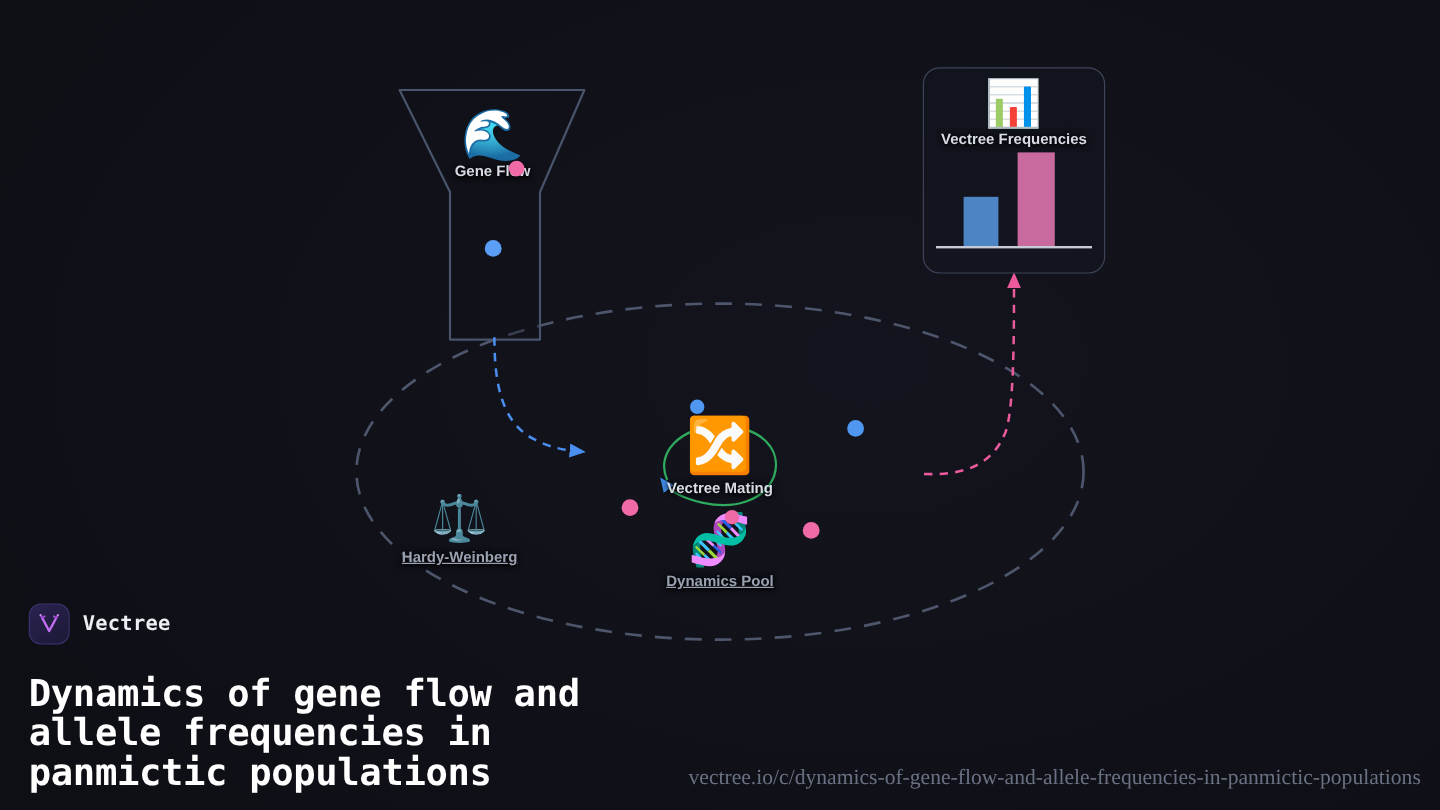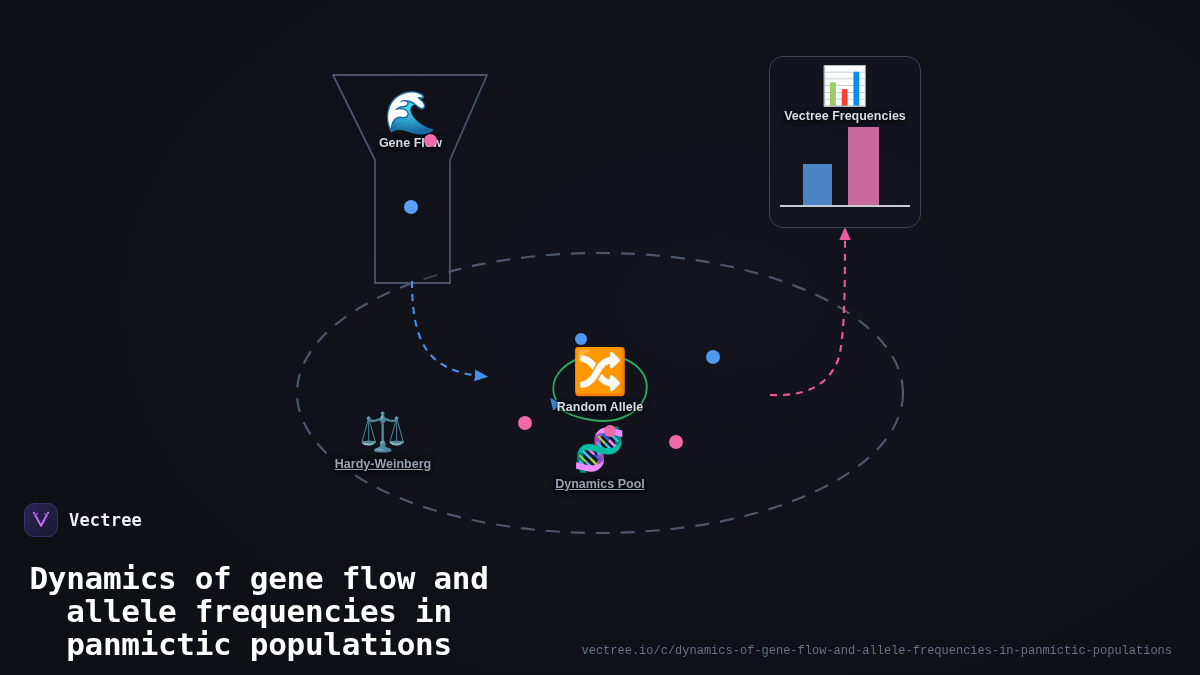--- a/index.html
+++ b/index.html
@@ -144,28 +144,27 @@
   }
   #headline {
     font-family: "DejaVu Sans Mono", monospace;
     font-size: 31px;
     font-weight: bold;
     line-height: 1.06;
     color: #ffffff;
     letter-spacing: -0.3px;
     max-width: 470px;
     margin: 0;
-    text-align: center;
   }
   #url-text {
     position: absolute;
-    right: 12px;
+    right: 0;
     bottom: 3px;
-    font-family: Liberation Mono, monospace;
-    font-size: 12px;
+    font-family: Liberation Serif, serif;
+    font-size: 18px;
     color: #6a7183;
     white-space: nowrap;
   }
 </style>
 </head>
 <body>
 
 <div id="stage">
 
   <svg id="canvas" viewBox="0 0 1200 675" xmlns="http://www.w3.org/2000/svg">
@@ -198,21 +197,21 @@
     <div class="node-label">Gene Flow</div>
   </div>
 
   <div class="node" id="hardy-weinberg-node" style="left:313px; top:404px; width:140px; height:76px;">
     <div class="node-emoji" style="font-size:38px;">⚖️</div>
     <div class="node-label dim">Hardy-Weinberg</div>
   </div>
 
   <div class="node" id="random-mating-node" style="left:540px; top:345px; width:120px; height:72px;">
     <div class="node-emoji" style="font-size:45px;">🔀</div>
-    <div class="node-label">Random Allele</div>
+    <div class="node-label">Vectree Mating</div>
   </div>
 
   <div class="node" id="panmictic-pool-node" style="left:540px; top:424px; width:120px; height:72px;">
     <div class="node-emoji" style="font-size:42px;">🧬</div>
     <div class="node-label dim">Dynamics Pool</div>
   </div>
 
   <div id="allele-panel">
     <div class="panel-head">
       <div class="node-emoji">📊</div>

